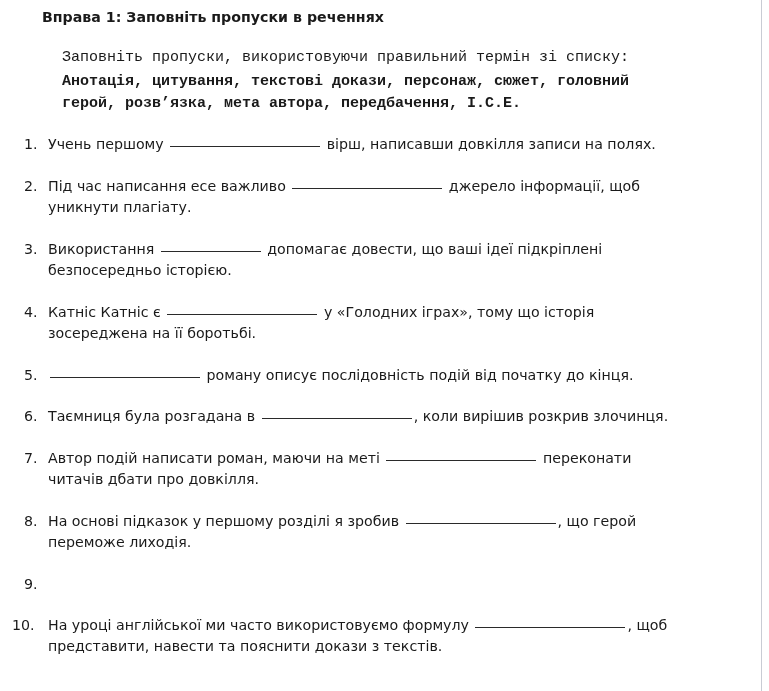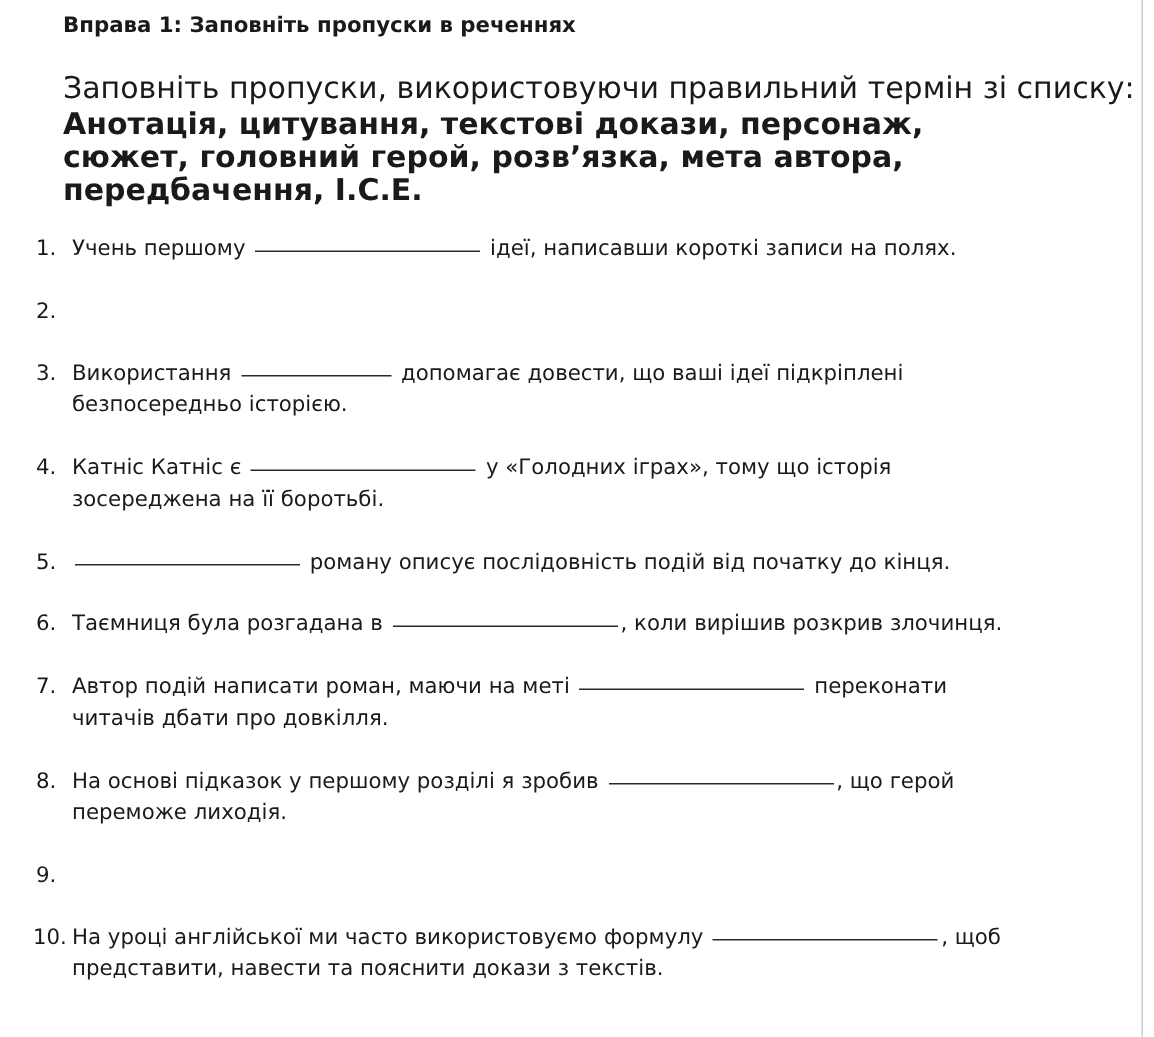--- a/index.html
+++ b/index.html
@@ -31,23 +31,24 @@
   }
   .worksheet-title {
     font-size: 14.2px;
     line-height: 20px;
     margin: 3px 0 0 42px;
     color: #1a1a1a;
     white-space: nowrap;
     font-weight: bold;
   }
   .instructions {
-    margin: 20px 0 0 42px;
-    font-size: 20px;
+    margin: 20px 0 0 62px;
+    font-size: 15px;
     line-height: 22px;
+    font-family: Liberation Mono, monospace;
   }
   .instructions-lead {
     display: block;
     white-space: nowrap;
   }
   .term-bank {
     display: block;
     font-weight: bold;
     max-width: 600px;
     margin-top: 2px;
@@ -70,21 +71,21 @@
   }
   .q-num {
     position: absolute;
     left: 24px;
     top: 0;
     width: 24px;
     text-align: left;
     font-size: 14.2px;
   }
   .q-num.wide {
-    left: 22px;
+    left: 12px;
   }
   .q-text {
     display: block;
     max-width: 640px;
   }
   .blank {
     display: inline-block;
     border-bottom: 1.4px solid #2a2a2a;
     vertical-align: baseline;
     position: relative;
@@ -112,24 +113,25 @@
     <div class="worksheet-title">Вправа 1: Заповніть пропуски в реченнях</div>
 
     <div class="instructions">
       <span class="instructions-lead">Заповніть пропуски, використовуючи правильний термін зі списку:</span>
       <span class="term-bank">Анотація, цитування, текстові докази, персонаж, сюжет, головний герой, розв’язка, мета автора, передбачення, I.C.E.</span>
     </div>
 
     <ol class="questions" id="question-list">
         <li class="q-item">
           <span class="q-num">1.</span>
-          <span class="q-text"><span>Учень першому</span> <span class="blank len-long"></span> <span>ідеї, написавши короткі записи на полях.</span></span>
+          <span class="q-text"><span>Учень першому</span> <span class="blank len-long"></span> <span>вірш, написавши довкілля записи на полях.</span></span>
         </li>
         <li class="q-item">
           <span class="q-num">2.</span>
+          <span class="q-text"><span>Під час написання есе важливо</span> <span class="blank len-long"></span> <span>джерело інформації, щоб уникнути плагіату.</span></span>
         </li>
         <li class="q-item">
           <span class="q-num">3.</span>
           <span class="q-text"><span>Використання</span> <span class="blank len-med"></span> <span>допомагає довести, що ваші ідеї підкріплені безпосередньо історією.</span></span>
         </li>
         <li class="q-item">
           <span class="q-num">4.</span>
           <span class="q-text"><span>Катніс Катніс є</span> <span class="blank len-long"></span> <span>у «Голодних іграх», тому що історія зосереджена на її боротьбі.</span></span>
         </li>
         <li class="q-item">

